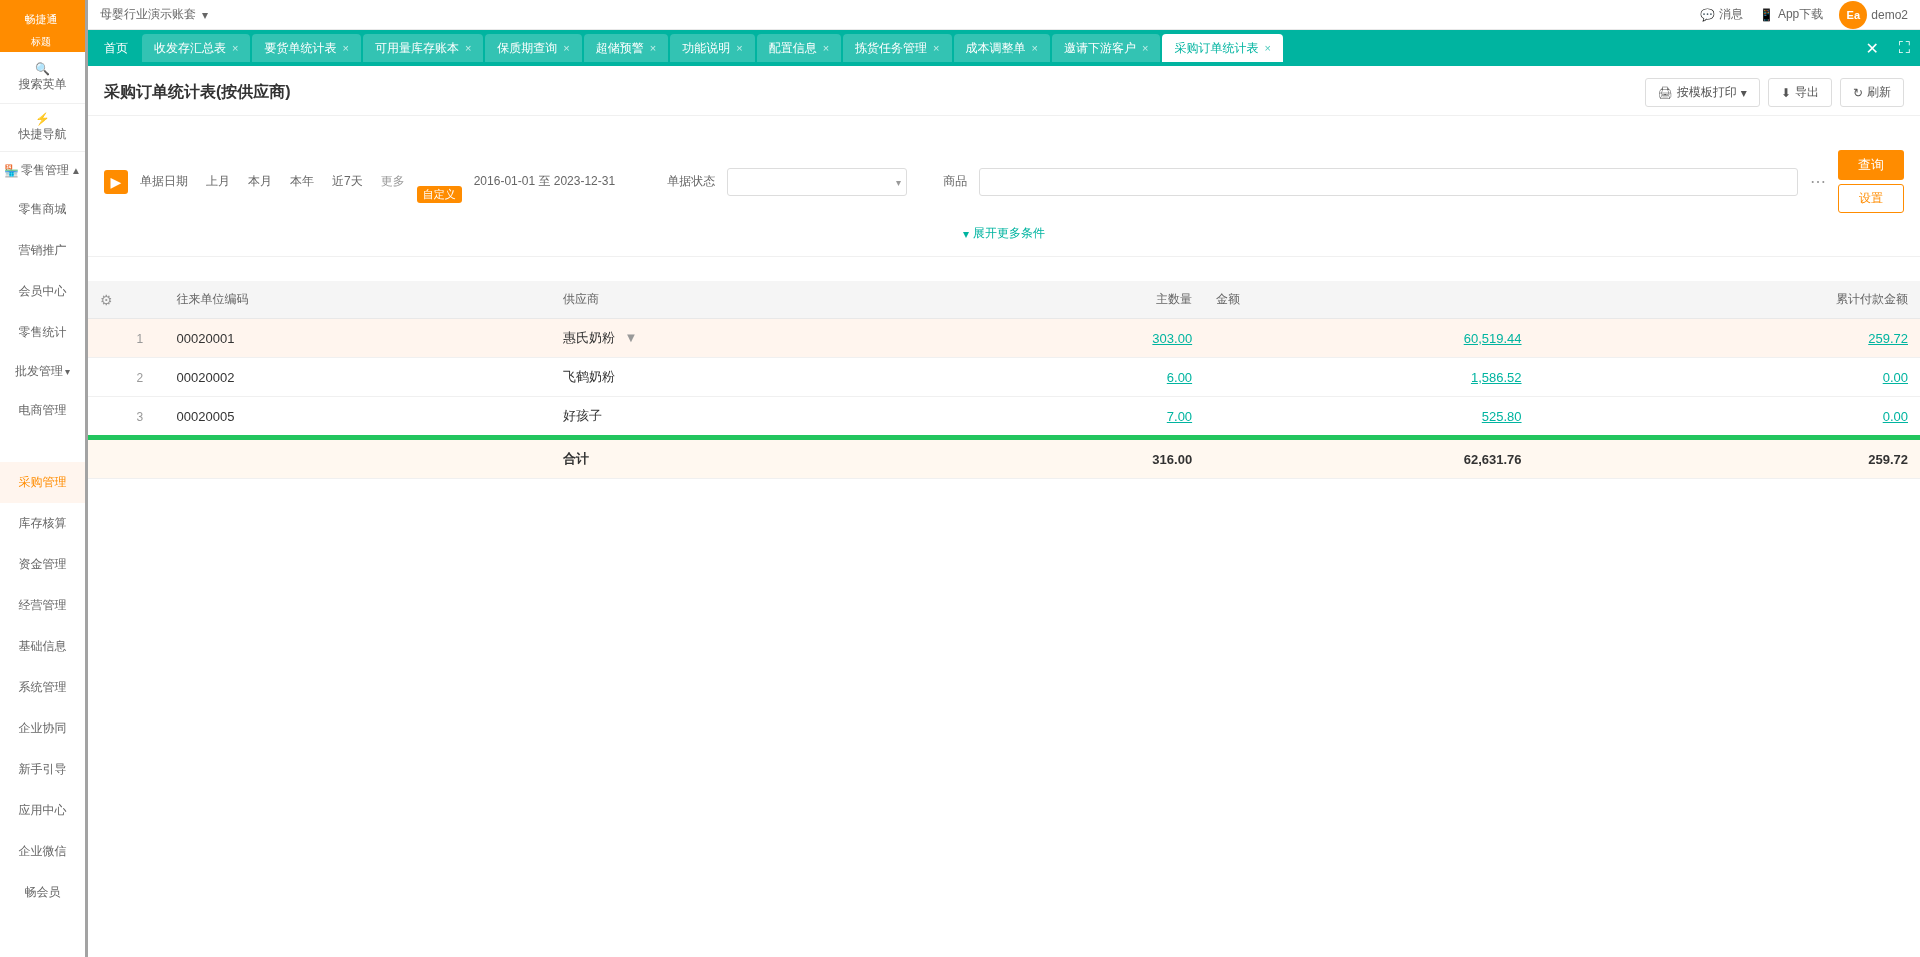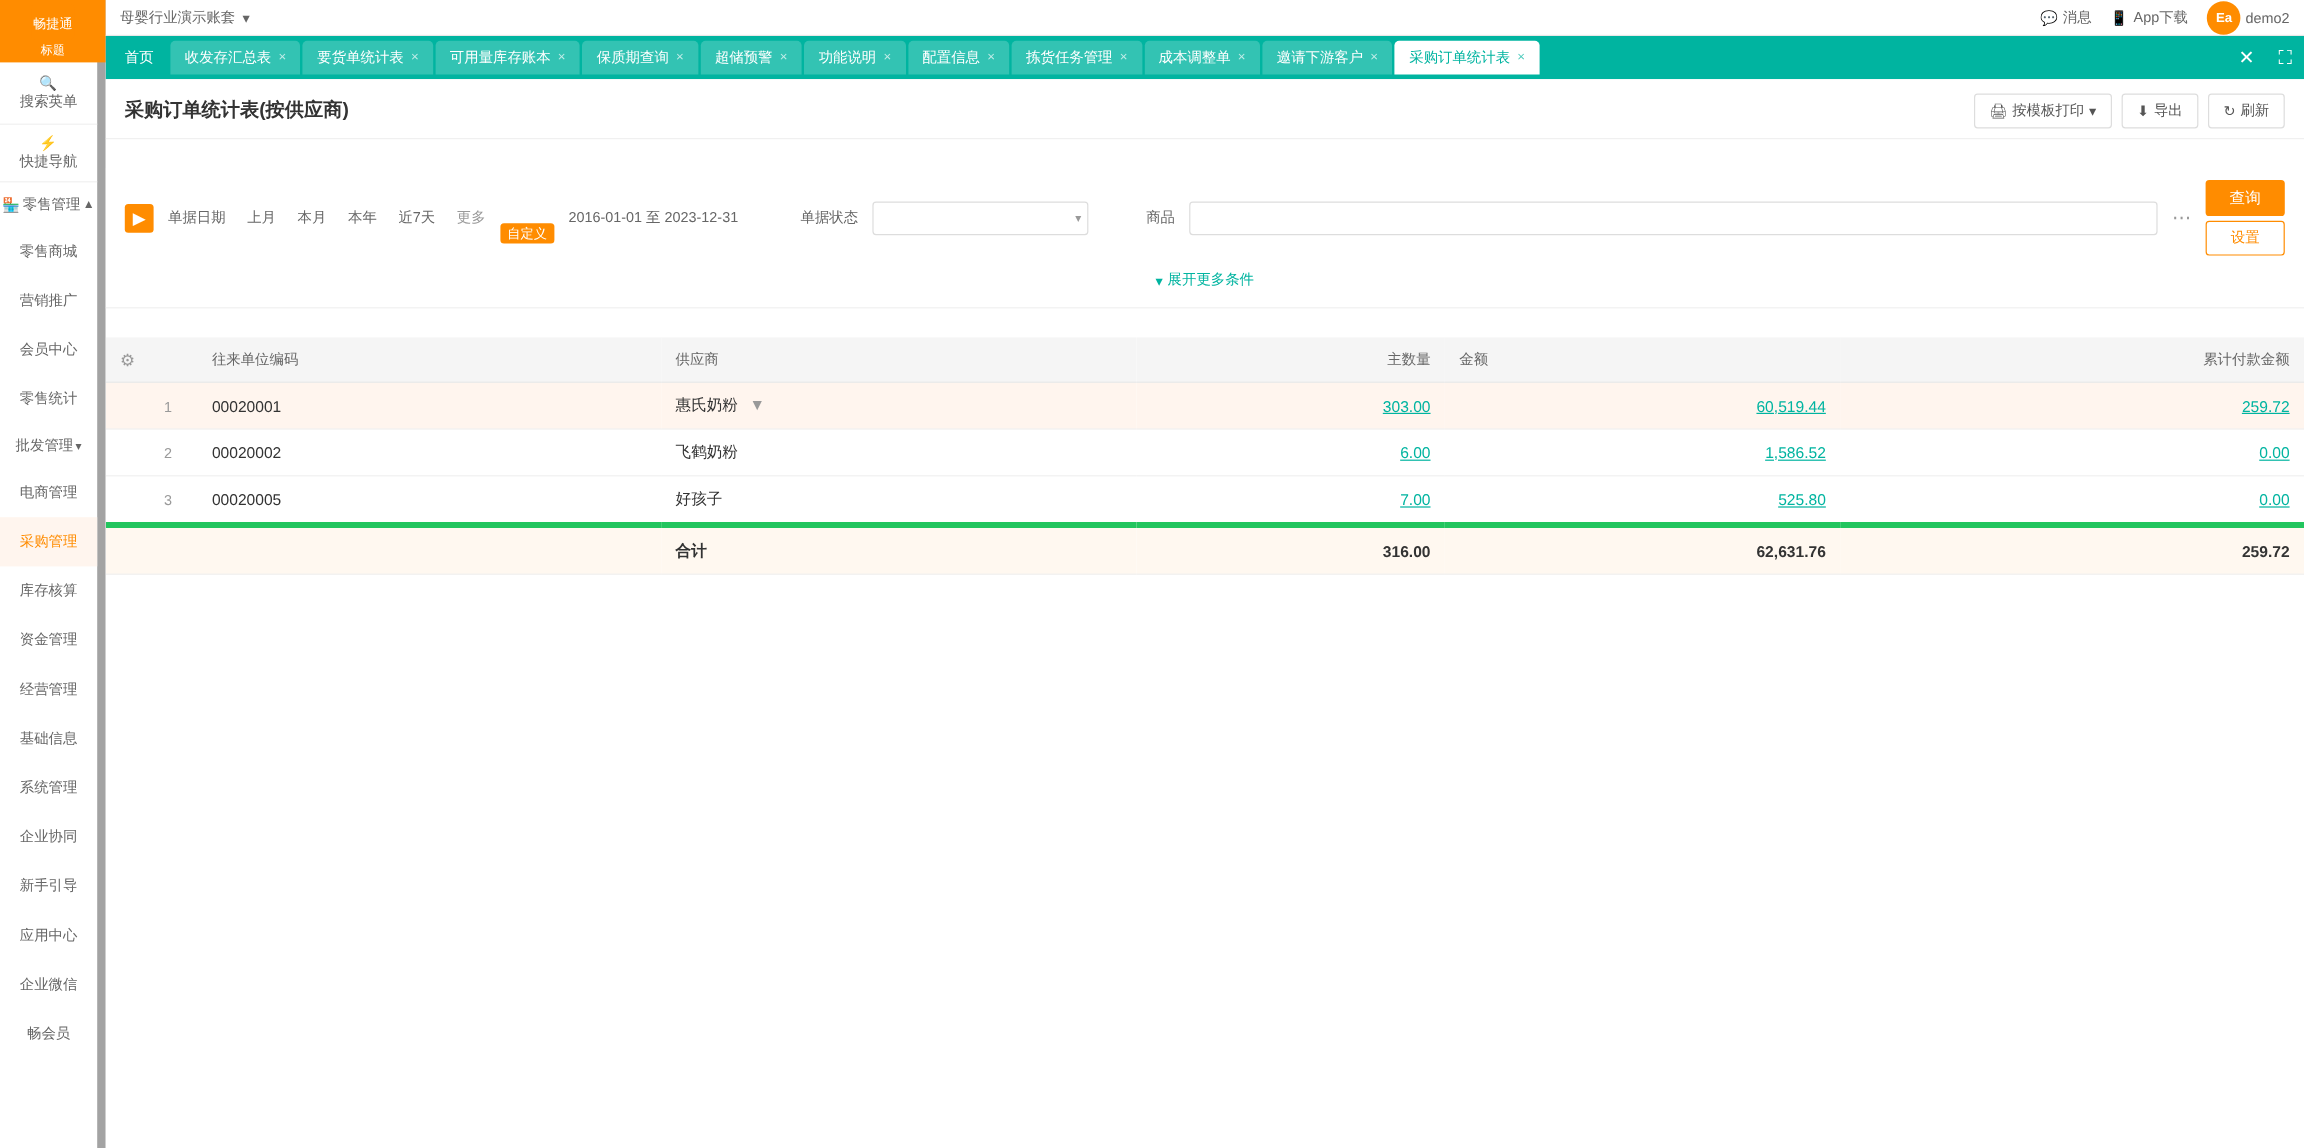--- a/index.html
+++ b/index.html
@@ -1,24 +1,24 @@
 <!DOCTYPE html>
 <html><head>
   <meta charset="utf-8">
   <style>
     * { margin: 0; padding: 0; box-sizing: border-box; }
     body { font-family: "Microsoft YaHei", "PingFang SC", sans-serif; font-size: 13px; background: #f5f5f5; color: #333; width: 1920px; height: 957px; overflow: hidden; display: flex; flex-direction: row; }
 
     
-    .sidebar { width: 88px; background: #fff; border-right: 7px solid #a3a3a3; display: flex; flex-direction: column; align-items: flex-start; height: 957px; flex-shrink: 0; }
+    .sidebar { width: 88px; background: #fff; border-right: 3px solid #a3a3a3; display: flex; flex-direction: column; align-items: flex-end; height: 957px; flex-shrink: 0; }
     .sidebar-logo { width: 88px; height: 52px; background: #ff8c00; display: flex; align-items: center; justify-content: center; flex-direction: column; cursor: pointer; }
     .sidebar-search { width: 100%; padding: 10px 0; text-align: center; font-size: 12px; color: #666; cursor: pointer; border-bottom: 1px solid #f0f0f0; }
     .sidebar-nav { width: 100%; padding: 8px 0; text-align: center; font-size: 12px; color: #666; cursor: pointer; border-bottom: 1px solid #f0f0f0; }
     .sidebar-item { width: 100%; padding: 12px 0; text-align: center; font-size: 12px; color: #666; cursor: pointer; display: flex; flex-direction: column; align-items: center; gap: 2px; }
-    .sidebar-item.active { color: #ff8c00; background: #fff5ee; }
+    .sidebar-item.active { color: #ff8c00; background: #fff5ee; margin-top: 31px; }
     .sidebar-item-group { width: 100%; }
     .sidebar-item-group .group-header { display: flex; align-items: center; justify-content: center; gap: 2px; padding: 10px 0; font-size: 12px; color: #666; cursor: pointer; }
 
     
     .main-area { flex: 1; display: flex; flex-direction: column; height: 957px; overflow: hidden; }
 
     
     .top-workspace { height: 30px; background: #fff; border-bottom: 1px solid #e8e8e8; display: flex; align-items: center; padding: 0 12px; justify-content: space-between; }
     .workspace-selector { display: flex; align-items: center; gap: 6px; font-size: 12px; color: #666; cursor: pointer; }
     .top-right-icons { display: flex; align-items: center; gap: 16px; }
@@ -285,21 +285,21 @@
         </div>
         <span class="date-range-text">2016-01-01 至 2023-12-31</span>
 
         <span class="filter-label" style="margin-left:40px;">单据状态</span>
         <div class="select-wrapper">
           <select class="filter-select">
             <option value=""></option>
           </select>
         </div>
 
-        <span class="filter-label" style="margin-left:36px;">商品</span>
+        <span class="filter-label" style="margin-left:24px;">商品</span>
         <input type="text" class="filter-input" style="flex: 1 1 0%; min-width: 200px;">
         <span style="color:#999;cursor:pointer;font-size:16px;">⋯</span>
 
         <div style="margin-left:auto;display:flex;flex-direction:column;gap:4px;">
           <button class="btn-query">查询</button>
           <button class="btn-settings">设置</button>
         </div>
       </div>
 
       <div class="expand-more">

